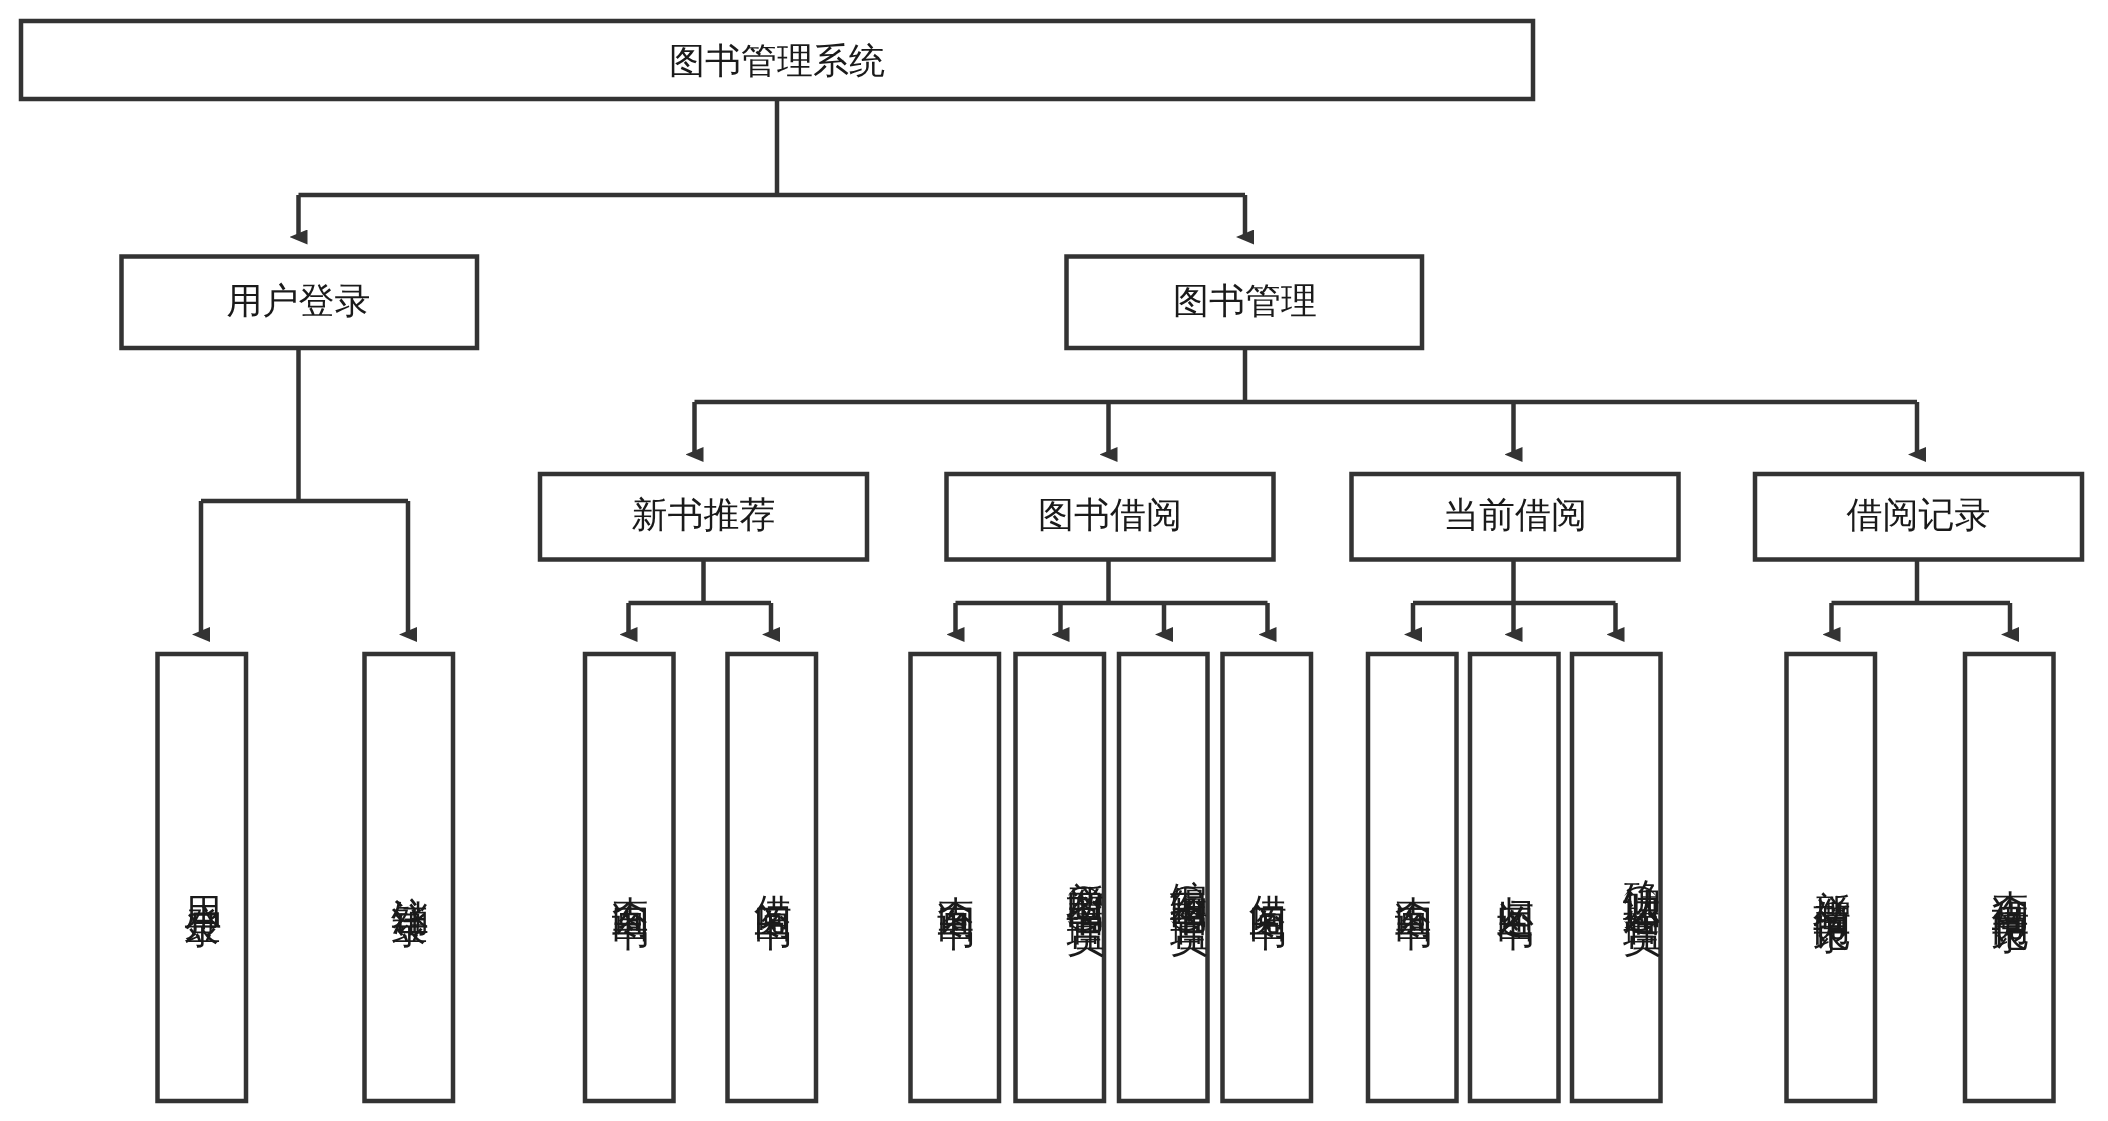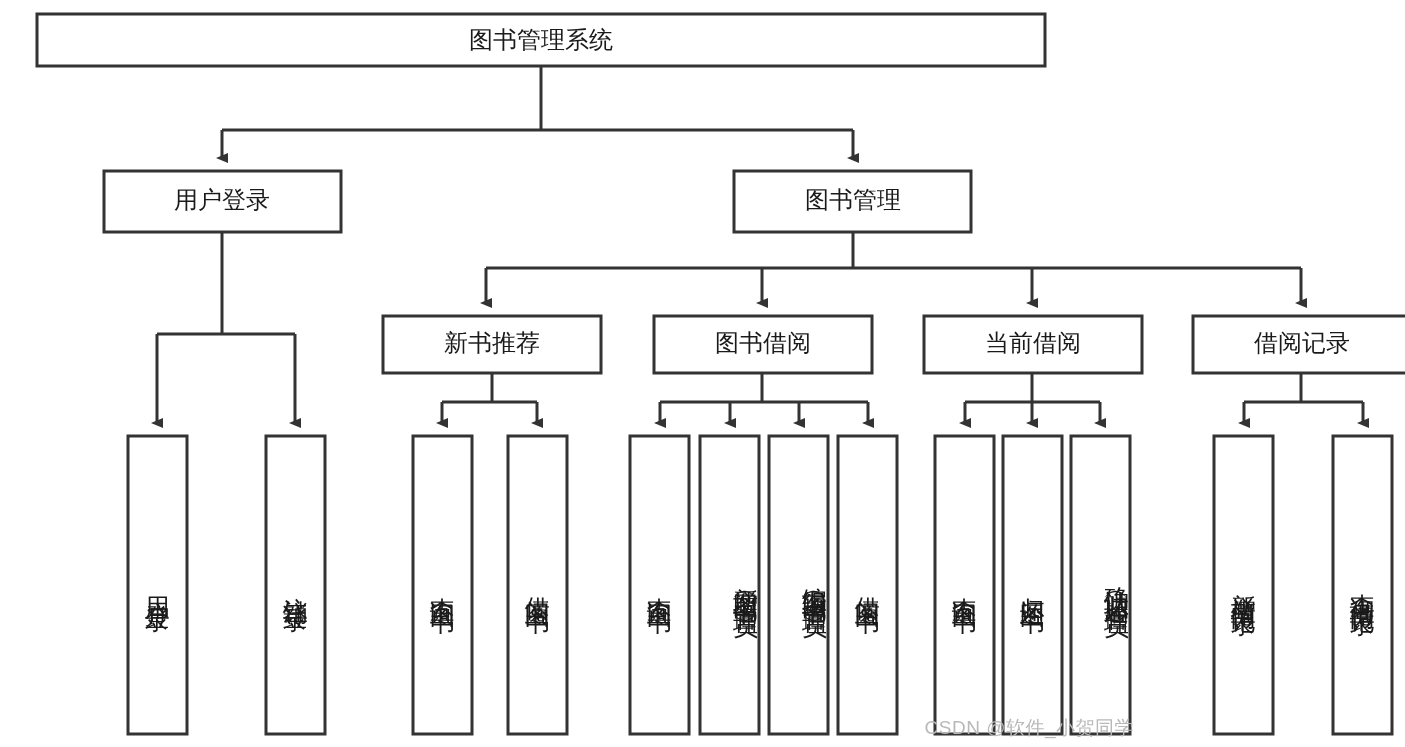--- a/index.html
+++ b/index.html
@@ -11,21 +11,20 @@
     width: 1405px;
     height: 747px;
     overflow: hidden;
     font-family: "Liberation Sans", "DejaVu Sans", sans-serif;
   }
   #diagram-root {
     position: relative;
     width: 1119px;
     height: 747px;
     background: #ffffff;
-    margin-left: 23px;
   }
   svg.diagram {
     position: absolute;
     left: 0;
     top: 0;
     width: 1405px;
     height: 747px;
     display: block;
   }
   .node-box {
@@ -236,15 +235,14 @@
   <div class="leaf-label-wrap" style="left:912px; top:436px; width:59px; height:298px;">查询图书</div>
 
   <div class="leaf-label-wrap" style="left:980px; top:436px; width:59px; height:298px;">归还图书</div>
 
   <div class="leaf-label-wrap" style="left:1048px; top:440px; width:59px; height:290px; align-items:flex-start;">确认归还（管理员）</div>
 
   <div class="leaf-label-wrap" style="left:1191px; top:436px; width:59px; height:298px;">新增借阅记录</div>
 
   <div class="leaf-label-wrap" style="left:1310px; top:436px; width:59px; height:298px;">查询借阅记录</div>
 
-  <div class="watermark">CSDN @软件_小贺同学</div>
 
 </div>
 
 </body></html>

